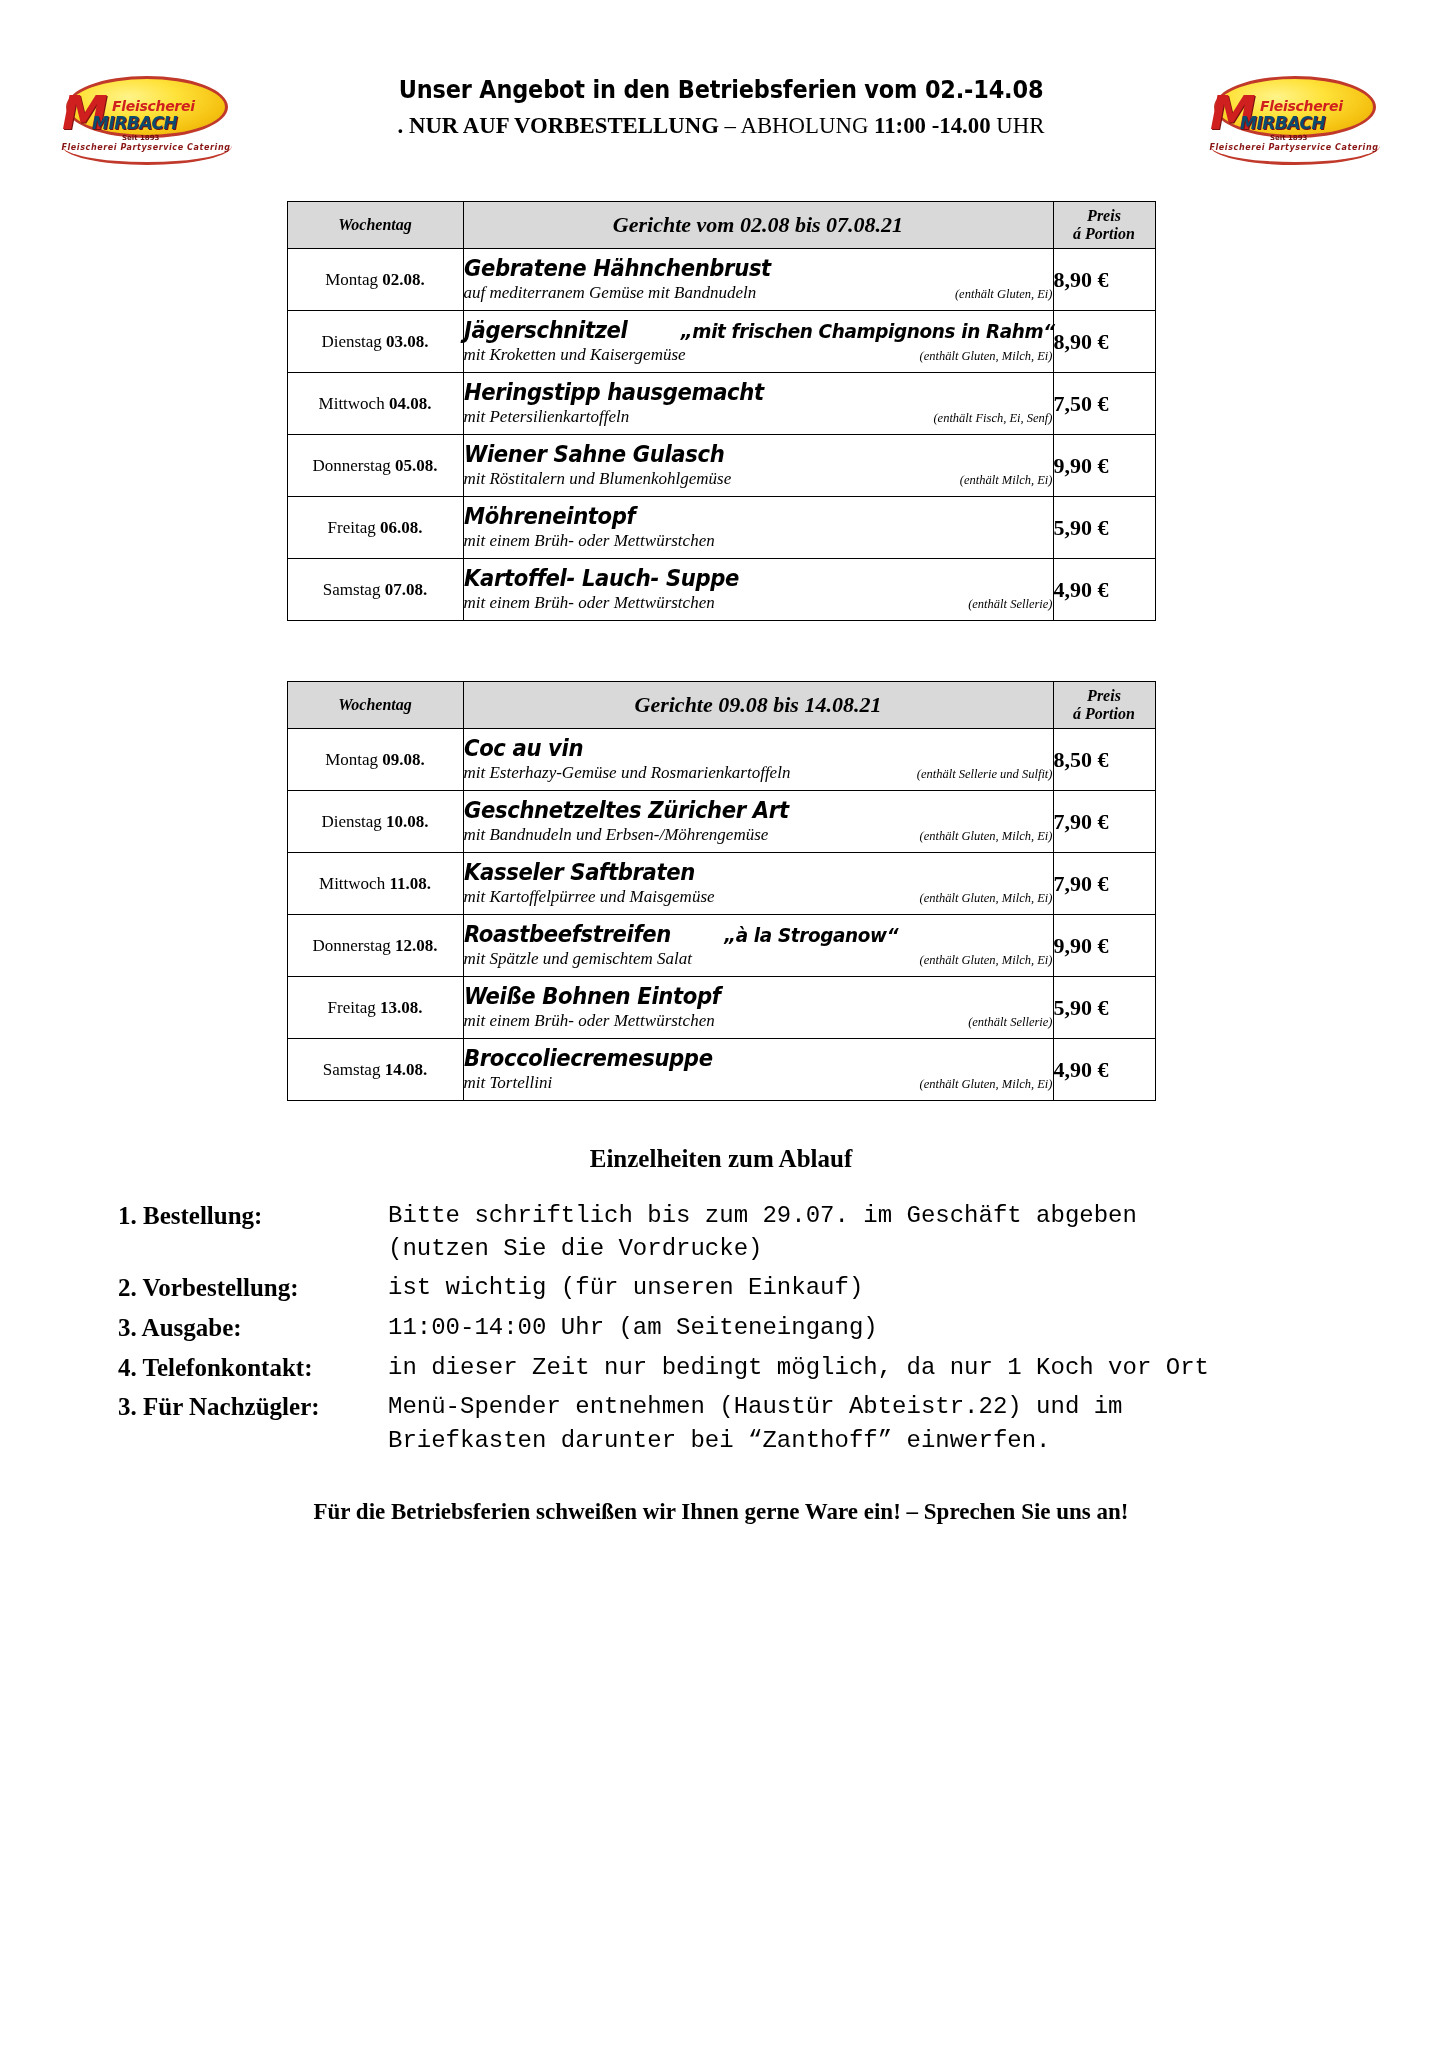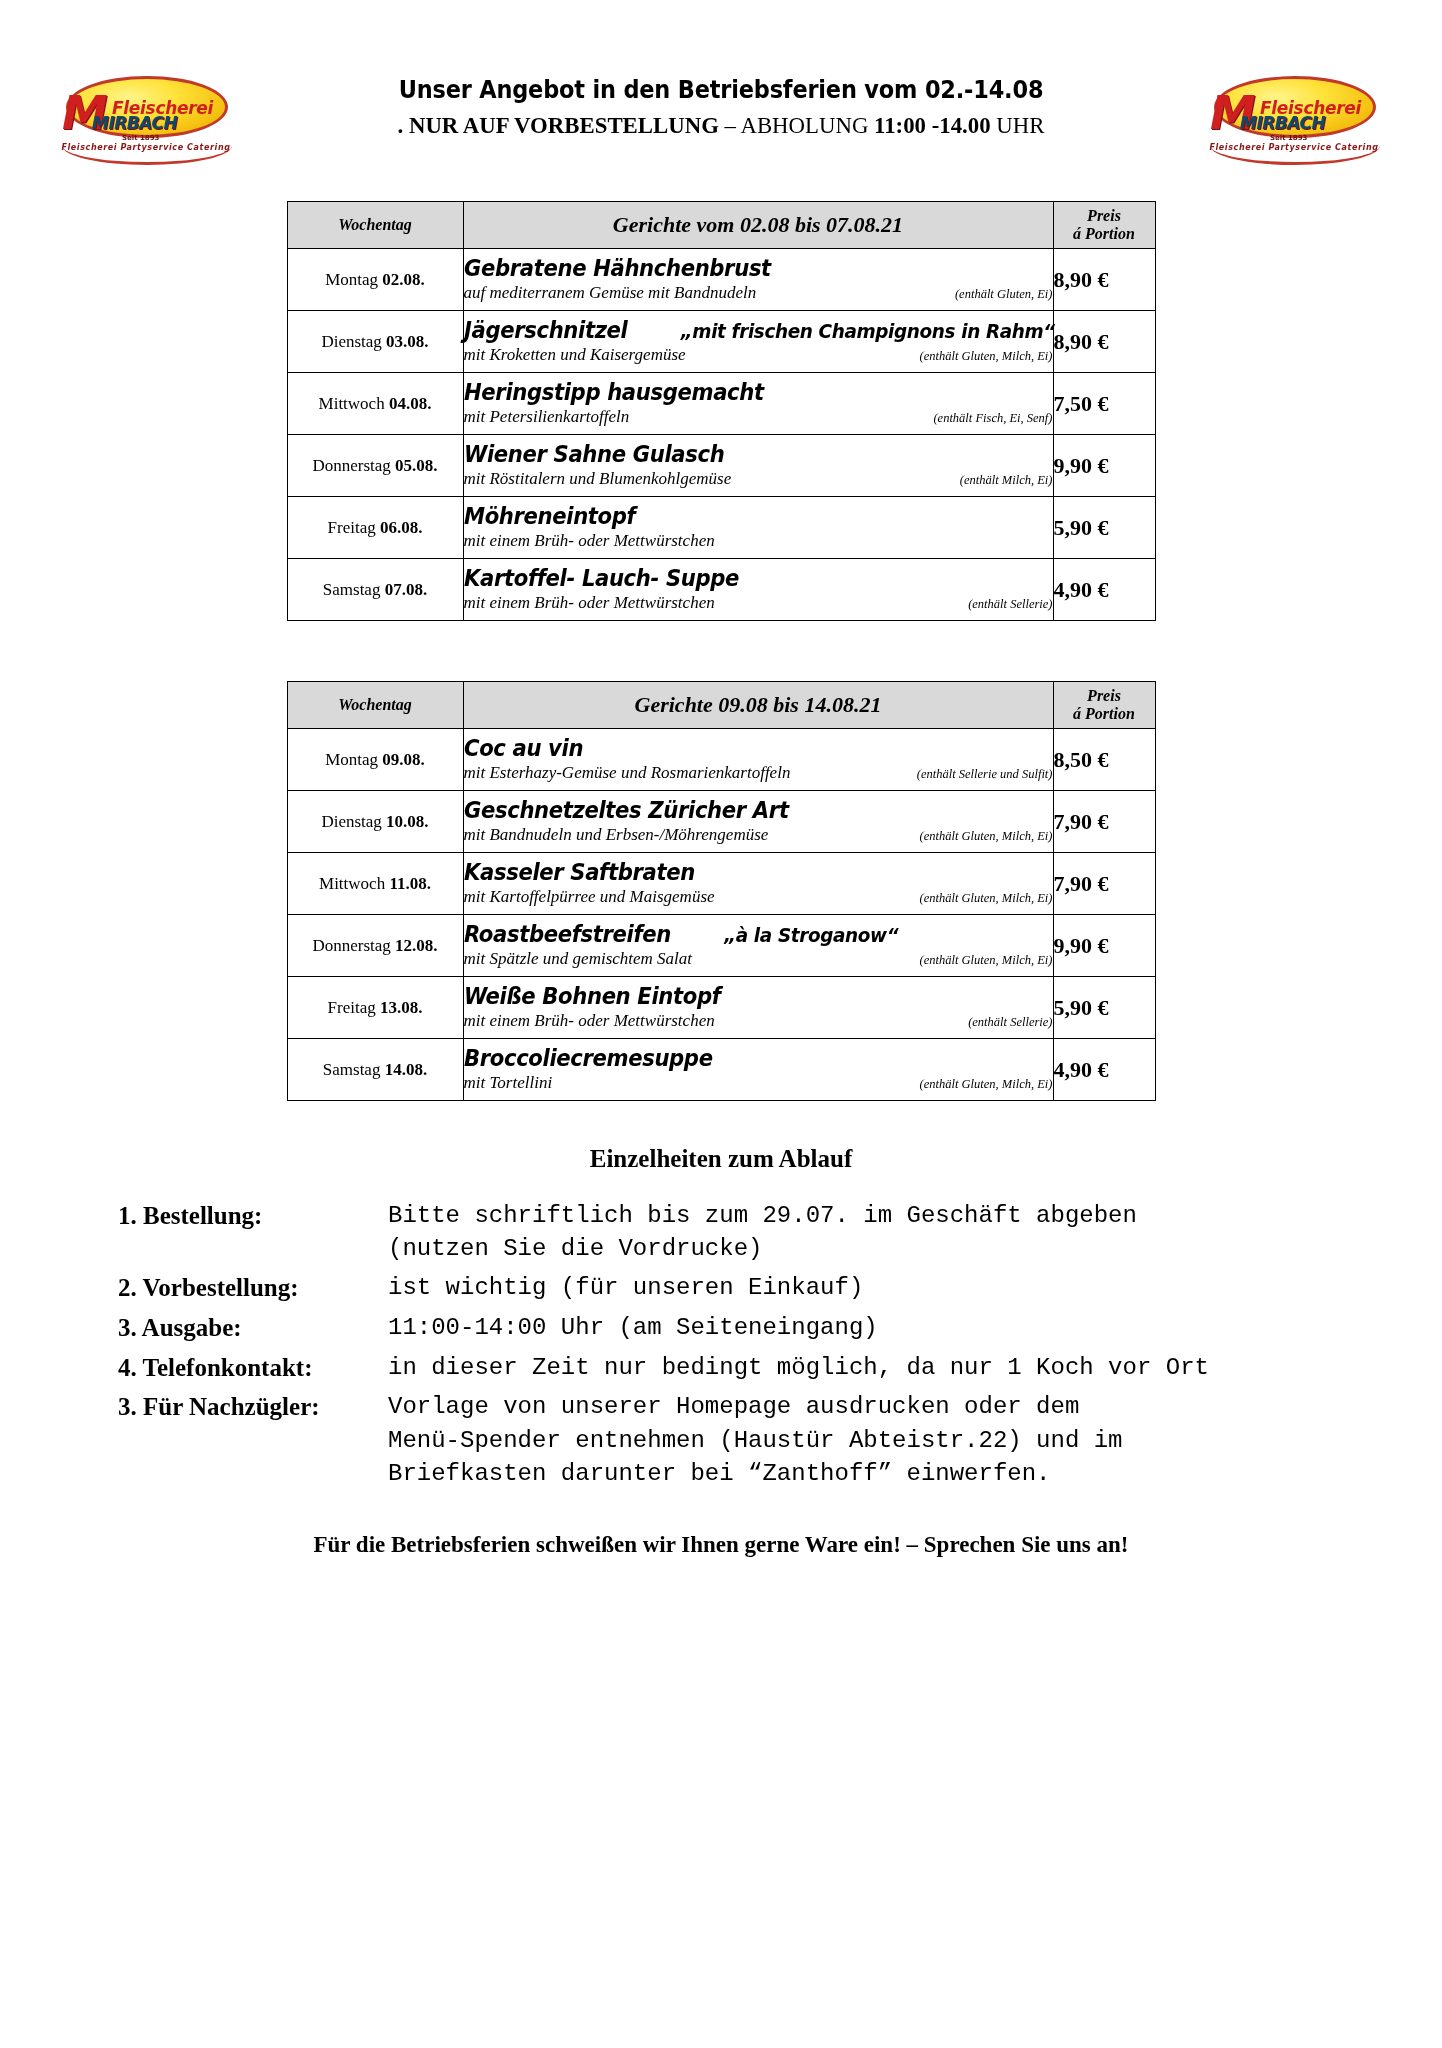--- a/index.html
+++ b/index.html
@@ -55,21 +55,21 @@
     text-shadow: 1px 1px 0 #7a0f0f;
     z-index: 3;
   }
   .logo-fleischerei {
     position: absolute;
     left: 64px;
     top: 26px;
     font-family: "DejaVu Sans", sans-serif;
     font-weight: bold;
     font-style: italic;
-    font-size: 17px;
+    font-size: 14px;
     color: #d01f1f;
     z-index: 3;
     letter-spacing: -0.3px;
   }
   .logo-mirbach {
     position: absolute;
     left: 44px;
     top: 41px;
     font-family: "DejaVu Sans", sans-serif;
     font-weight: bold;
@@ -509,21 +509,20 @@
       </div>
       <div class="detail-row">
         <div class="detail-label">4. Telefonkontakt:</div>
         <div class="detail-value">
           <div>in dieser Zeit nur bedingt möglich, da nur 1 Koch vor Ort</div>
         </div>
       </div>
       <div class="detail-row">
         <div class="detail-label">3. Für Nachzügler:</div>
         <div class="detail-value">
-          <div>Vorlage von unserer Homepage ausdrucken oder dem</div>
           <div>Menü-Spender entnehmen (Haustür Abteistr.22) und im</div>
           <div>Briefkasten darunter bei “Zanthoff” einwerfen.</div>
         </div>
       </div>
     </div>
 </div>
 
 <div class="footer-note">Für die Betriebsferien schweißen wir Ihnen gerne Ware ein! – Sprechen Sie uns an!</div>
 
 </body></html>

